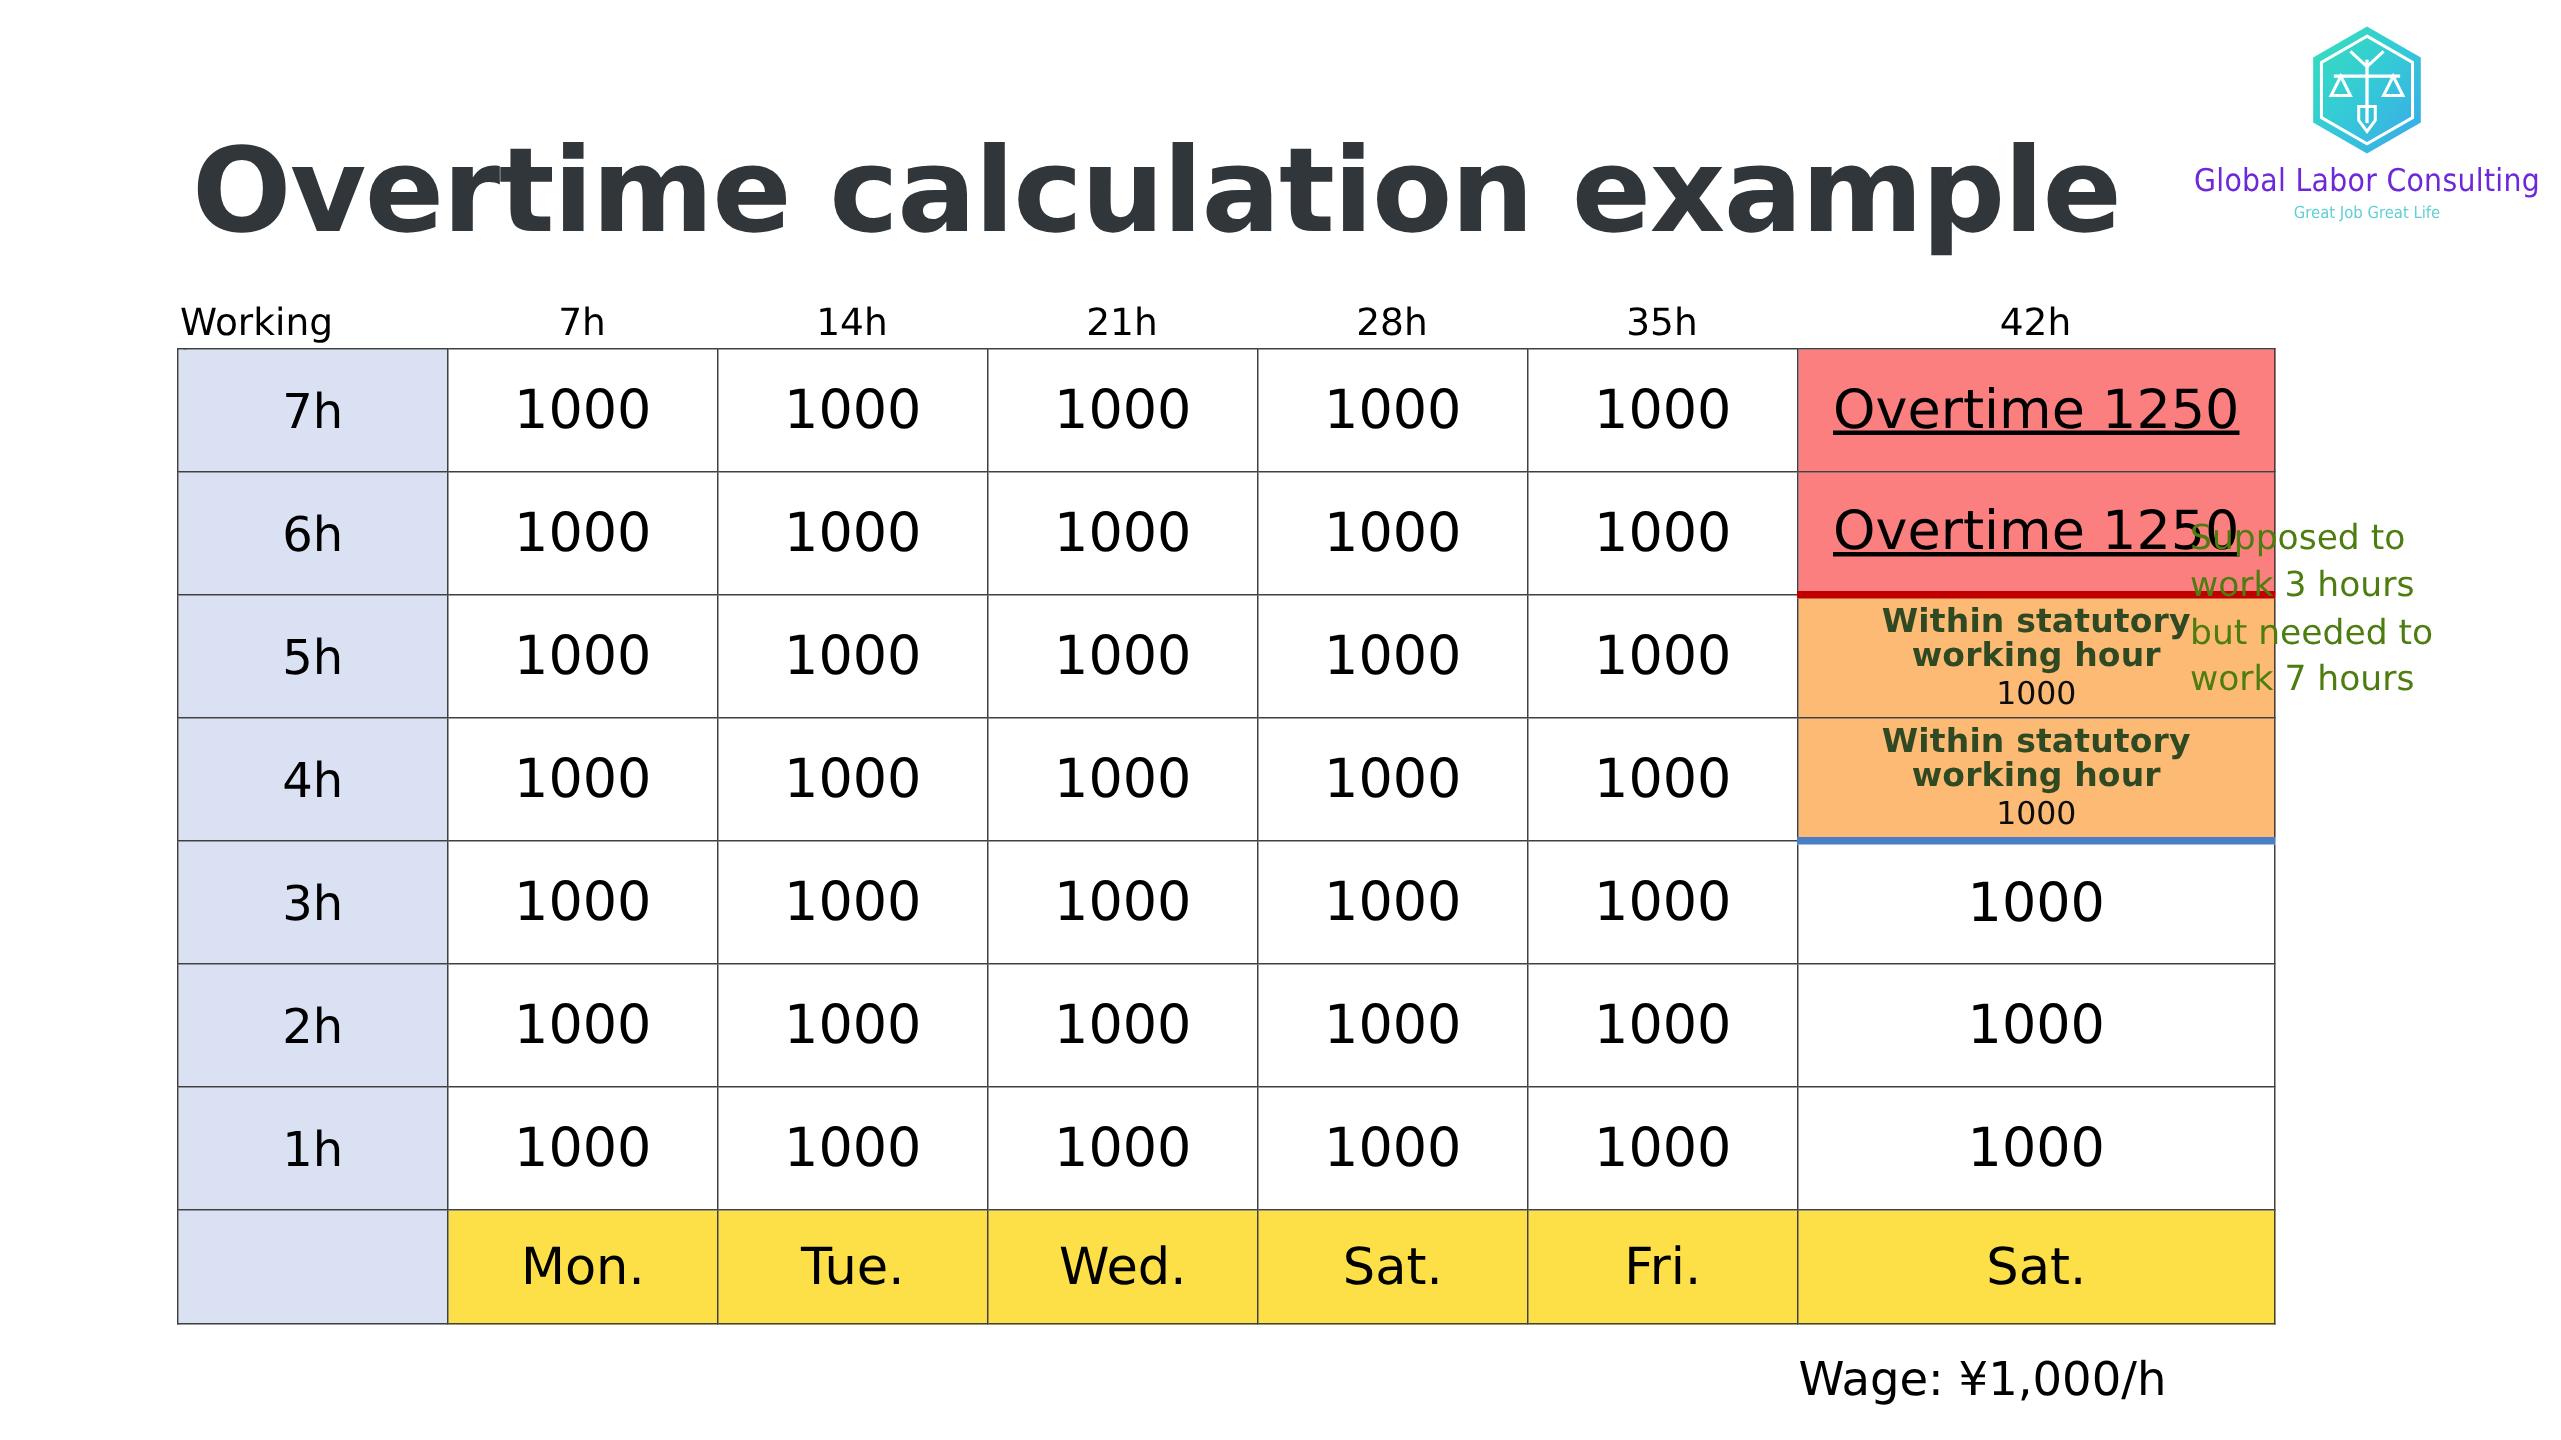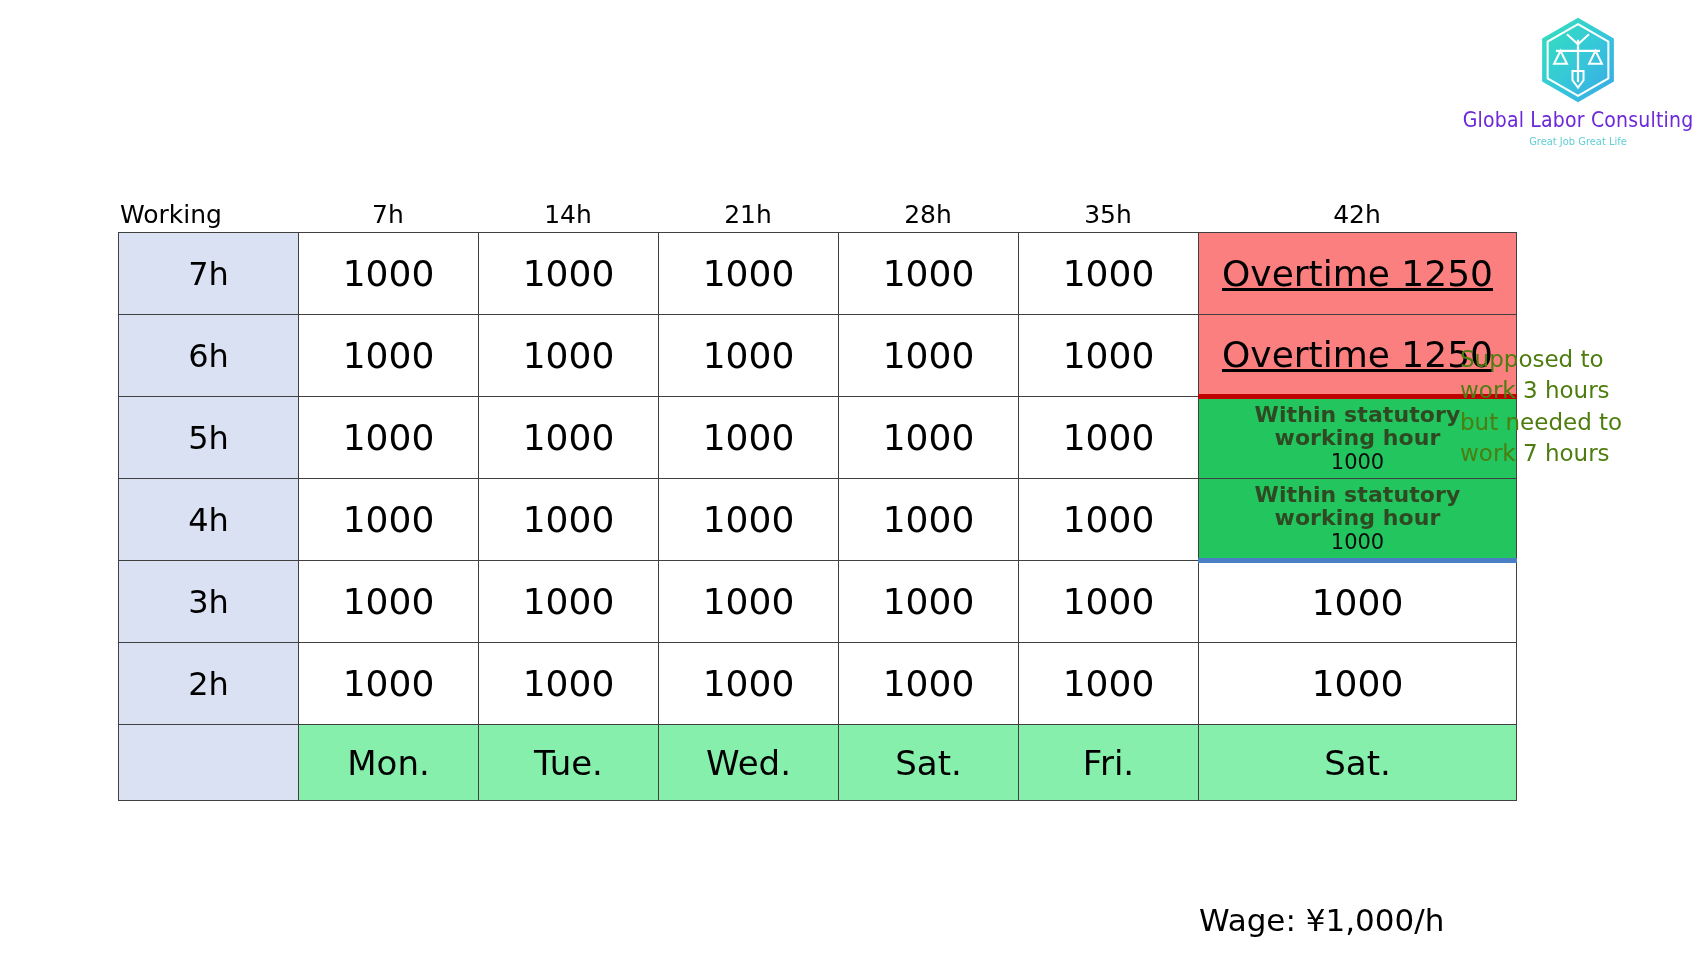--- a/index.html
+++ b/index.html
@@ -66,35 +66,35 @@
     padding: 0;
   }
   .tbl td.rowhead {
     background: #dae1f3;
     width: 180px;
     font-size: 32px;
   }
   .tbl td.val { background: #ffffff; width: 180px; }
   .tbl td.sat { width: 318px; }
   .tbl td.dayname {
-    background: #86efac;
+    background: #fde047;
     font-size: 34px;
   }
   .tbl tr.dayrow td { height: 76px; }
 
   
   td.overtime {
     background: #fb7f7f;
     font-size: 36px;
     text-decoration: underline;
   }
   td.overtime.last-ot { border-bottom: 5px solid #c00000; }
 
   td.statutory {
-    background: #22c55e;
+    background: #fdba74;
     padding: 3px 0 4px 0;
     line-height: 1.06;
   }
   td.statutory .st-line {
     font-size: 22px; font-weight: 700; color: #2f4a23;
     letter-spacing: .1px;
   }
   td.statutory .st-val {
     font-size: 21px; font-weight: 400; color: #0d0d0d; margin-top: 2px;
   }
@@ -134,20 +134,21 @@
       <line x1="38" y1="22" x2="50" y2="33" stroke="#fff" stroke-width="2.2"></line>
       <line x1="62" y1="22" x2="50" y2="33" stroke="#fff" stroke-width="2.2"></line>
       <polygon points="31,40 24,54 38,54" fill="none" stroke="#fff" stroke-width="2.2"></polygon>
       <polygon points="69,40 62,54 76,54" fill="none" stroke="#fff" stroke-width="2.2"></polygon>
       <path d="M44 62 H56 L56 72 L50 80 L44 72 Z" fill="none" stroke="#fff" stroke-width="2.2"></path>
     </svg>
     <div class="logo-name">Global Labor Consulting</div>
     <div class="logo-tag">Great Job Great Life</div>
   </div>
 
+  <div class="title">Overtime calculation example</div>
 
   <div class="colhead">
     <span class="hh ch-label">Working hours</span>
     <span class="hh ch-day">7h</span>
     <span class="hh ch-day">14h</span>
     <span class="hh ch-day">21h</span>
     <span class="hh ch-day">28h</span>
     <span class="hh ch-day">35h</span>
     <span class="hh ch-day wide">42h</span>
   </div>
@@ -216,20 +217,29 @@
       <tr>
         <td class="rowhead">2h</td>
         <td class="val">1000</td>
         <td class="val">1000</td>
         <td class="val">1000</td>
         <td class="val">1000</td>
         <td class="val">1000</td>
         <td class="sat val">1000</td>
       </tr>
 
+      <tr>
+        <td class="rowhead">1h</td>
+        <td class="val">1000</td>
+        <td class="val">1000</td>
+        <td class="val">1000</td>
+        <td class="val">1000</td>
+        <td class="val">1000</td>
+        <td class="sat val">1000</td>
+      </tr>
 
       <tr class="dayrow">
         <td class="rowhead"></td>
         <td class="dayname">Mon.</td>
         <td class="dayname">Tue.</td>
         <td class="dayname">Wed.</td>
         <td class="dayname">Sat.</td>
         <td class="dayname">Fri.</td>
         <td class="dayname sat">Sat.</td>
       </tr>

